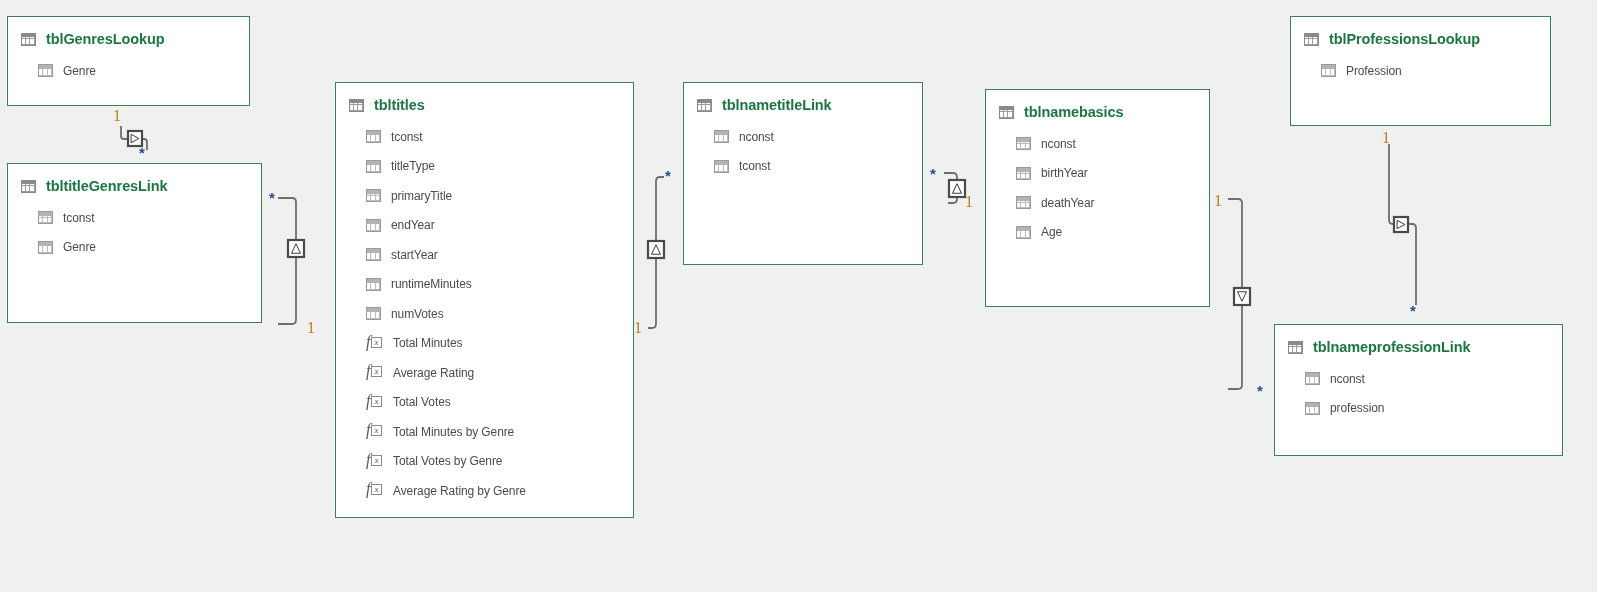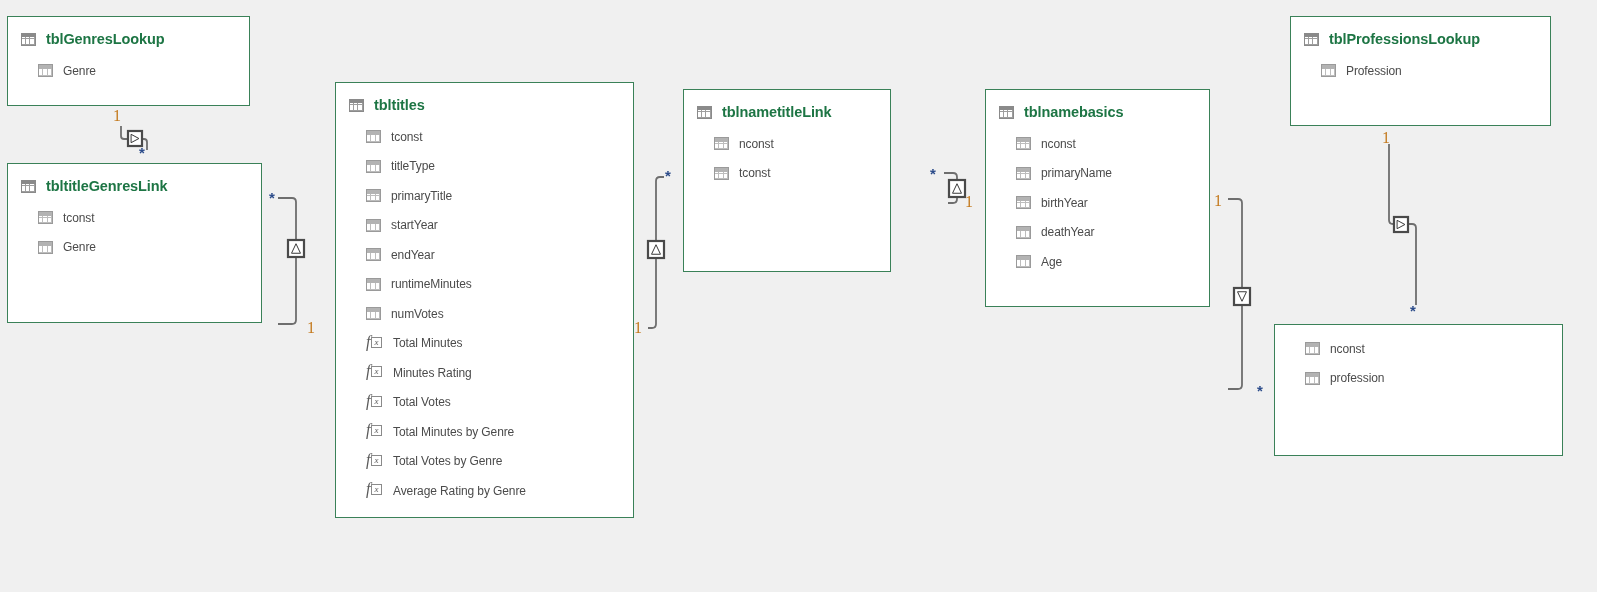--- a/index.html
+++ b/index.html
@@ -233,47 +233,47 @@
           <li class="field">
             <span class="icon-field"></span>
             <span class="field-label">titleType</span>
           </li>
           <li class="field">
             <span class="icon-field"></span>
             <span class="field-label">primaryTitle</span>
           </li>
           <li class="field">
             <span class="icon-field"></span>
+            <span class="field-label">endYear</span>
+          </li>
+          <li class="field">
+            <span class="icon-field"></span>
             <span class="field-label">startYear</span>
           </li>
           <li class="field">
             <span class="icon-field"></span>
-            <span class="field-label">endYear</span>
-          </li>
-          <li class="field">
-            <span class="icon-field"></span>
             <span class="field-label">runtimeMinutes</span>
           </li>
           <li class="field">
             <span class="icon-field"></span>
             <span class="field-label">numVotes</span>
           </li>
           <li class="field">
             <span class="icon-measure">
               <span class="mf">f</span>
               <span class="mx">x</span>
             </span>
             <span class="field-label">Total Minutes</span>
           </li>
           <li class="field">
             <span class="icon-measure">
               <span class="mf">f</span>
               <span class="mx">x</span>
             </span>
-            <span class="field-label">Minutes Rating</span>
+            <span class="field-label">Average Rating</span>
           </li>
           <li class="field">
             <span class="icon-measure">
               <span class="mf">f</span>
               <span class="mx">x</span>
             </span>
             <span class="field-label">Total Votes</span>
           </li>
           <li class="field">
             <span class="icon-measure">
@@ -291,21 +291,21 @@
           </li>
           <li class="field">
             <span class="icon-measure">
               <span class="mf">f</span>
               <span class="mx">x</span>
             </span>
             <span class="field-label">Average Rating by Genre</span>
           </li>
         </ul>
       </div>
-      <div class="tbl" style="left: 683px; top: 89px; width: 208px; height: 183px;">
+      <div class="tbl" style="left: 683px; top: 82px; width: 240px; height: 183px;">
         <div class="tbl-header">
           <span class="icon-table"></span>
           <span class="tbl-title">tblnametitleLink</span>
         </div>
         <ul class="field-list">
           <li class="field">
             <span class="icon-field"></span>
             <span class="field-label">nconst</span>
           </li>
           <li class="field">
@@ -319,24 +319,20 @@
           <span class="icon-table"></span>
           <span class="tbl-title">tblnamebasics</span>
         </div>
         <ul class="field-list">
           <li class="field">
             <span class="icon-field"></span>
             <span class="field-label">nconst</span>
           </li>
           <li class="field">
             <span class="icon-field"></span>
-            <span class="field-label">primaryName</span>
-          </li>
-          <li class="field">
-            <span class="icon-field"></span>
             <span class="field-label">birthYear</span>
           </li>
           <li class="field">
             <span class="icon-field"></span>
             <span class="field-label">deathYear</span>
           </li>
           <li class="field">
             <span class="icon-field"></span>
             <span class="field-label">Age</span>
           </li>
@@ -348,20 +344,24 @@
           <span class="tbl-title">tblProfessionsLookup</span>
         </div>
         <ul class="field-list">
           <li class="field">
             <span class="icon-field"></span>
             <span class="field-label">Profession</span>
           </li>
         </ul>
       </div>
       <div class="tbl" style="left: 1274px; top: 324px; width: 289px; height: 132px;">
+        <div class="tbl-header">
+          <span class="icon-table"></span>
+          <span class="tbl-title">tblnameprofessionLink</span>
+        </div>
         <ul class="field-list">
           <li class="field">
             <span class="icon-field"></span>
             <span class="field-label">nconst</span>
           </li>
           <li class="field">
             <span class="icon-field"></span>
             <span class="field-label">profession</span>
           </li>
         </ul>

